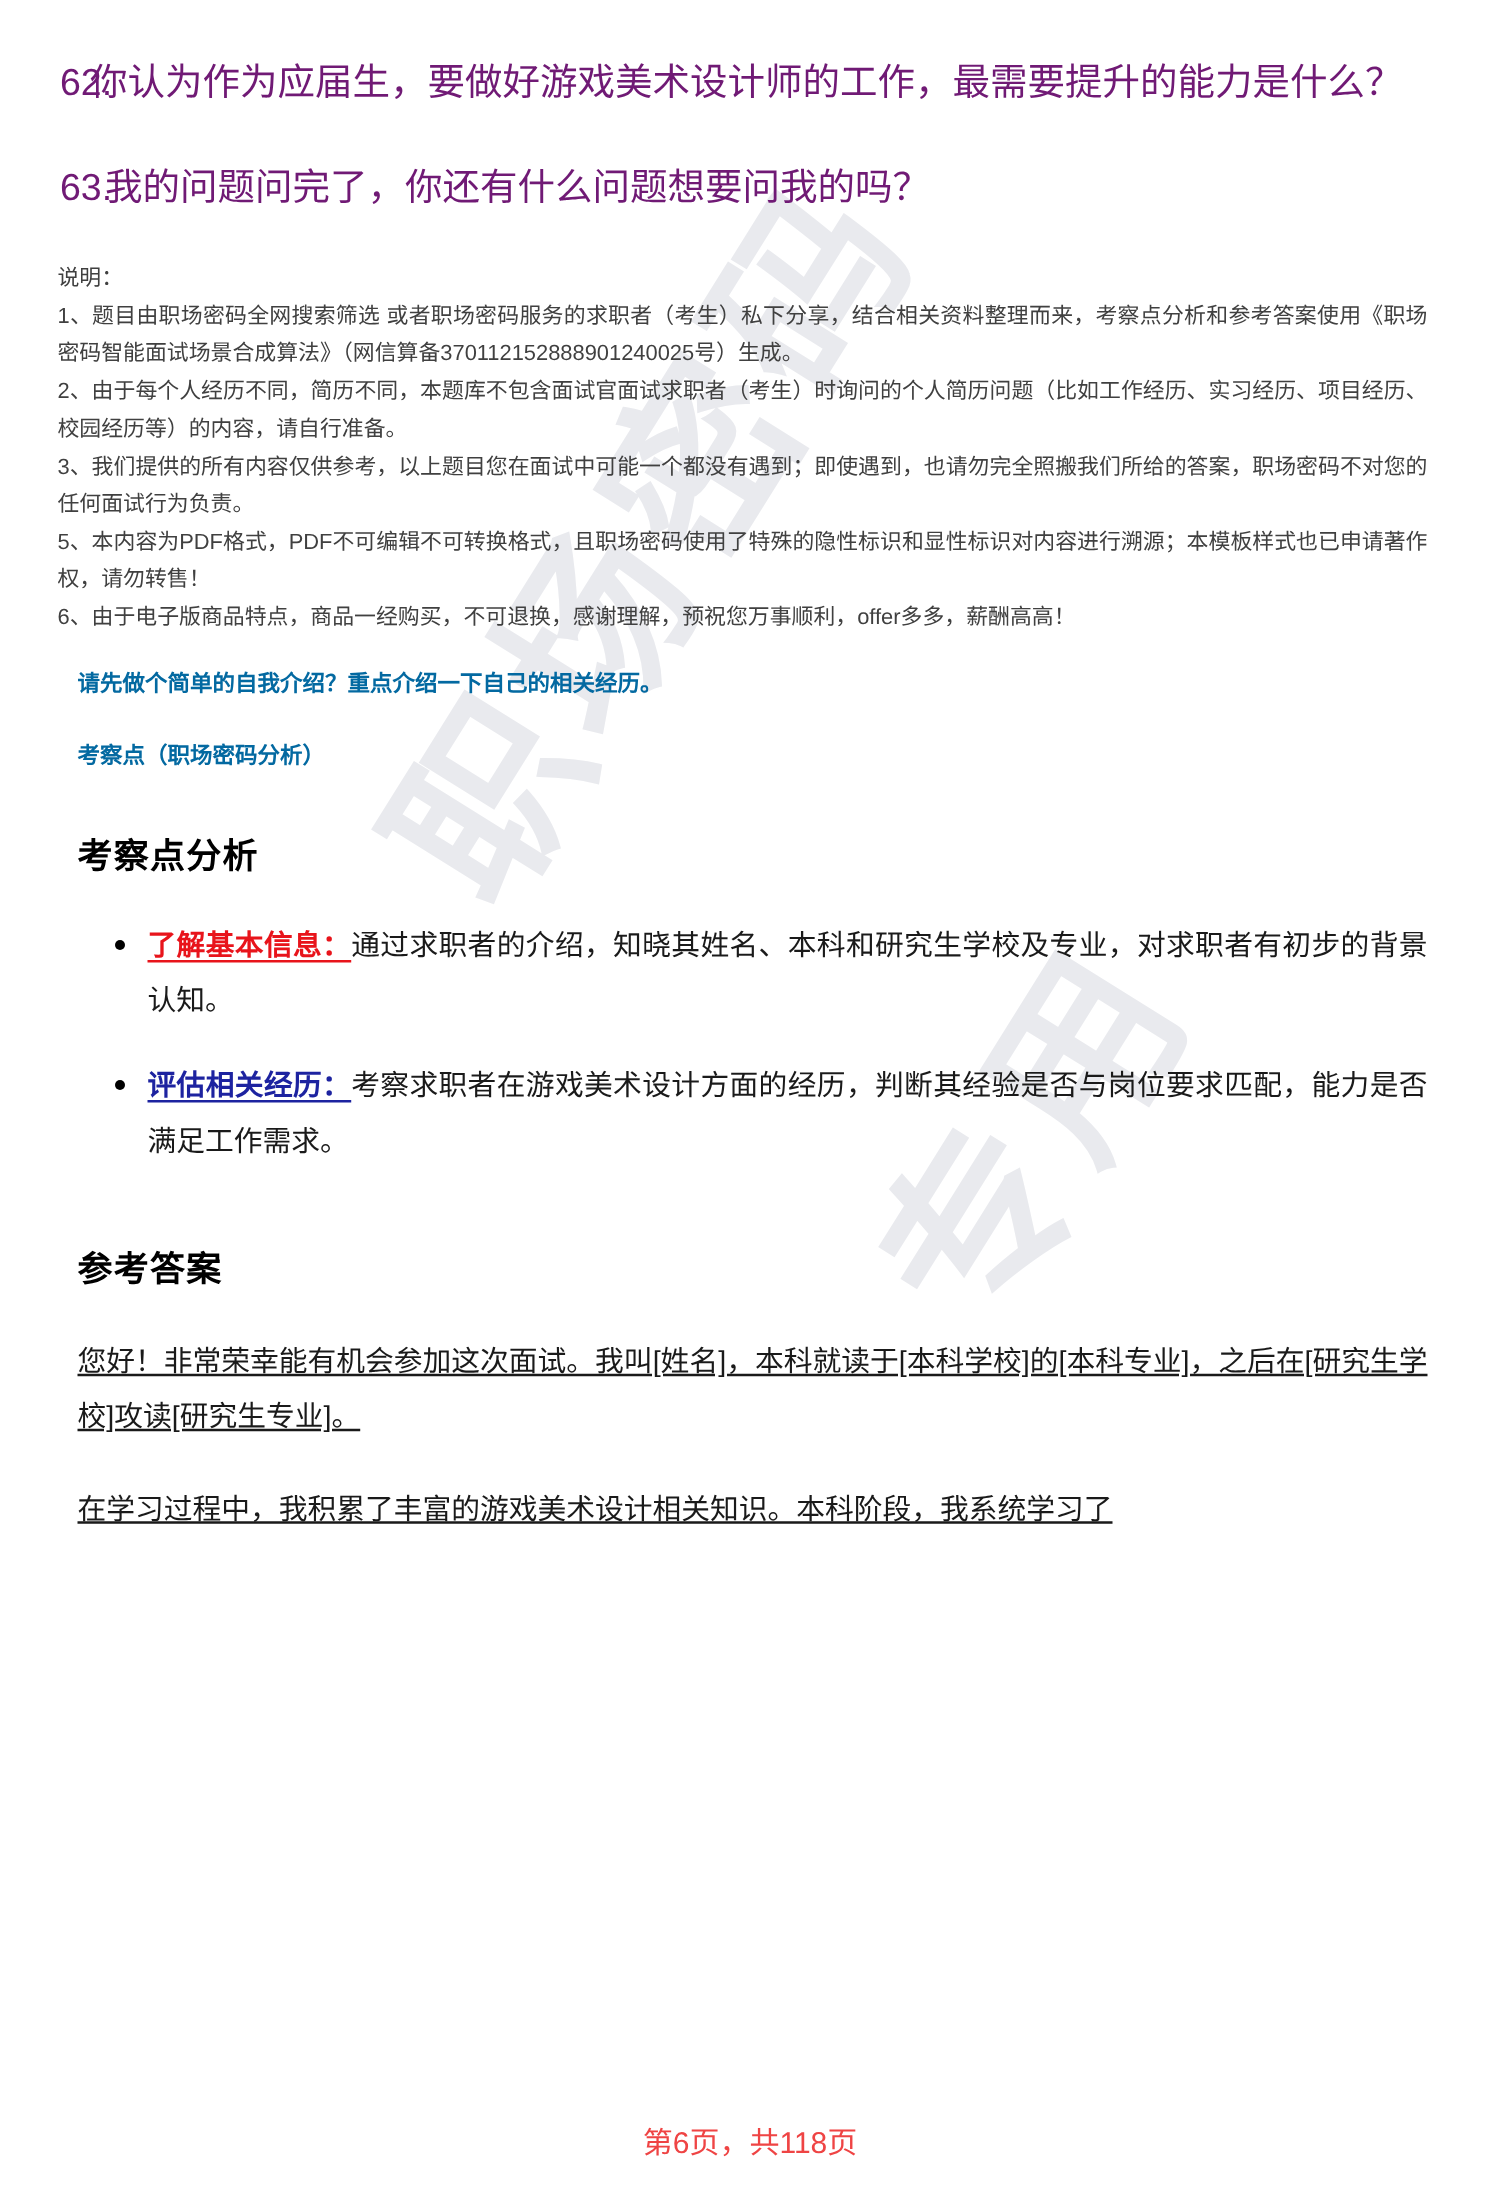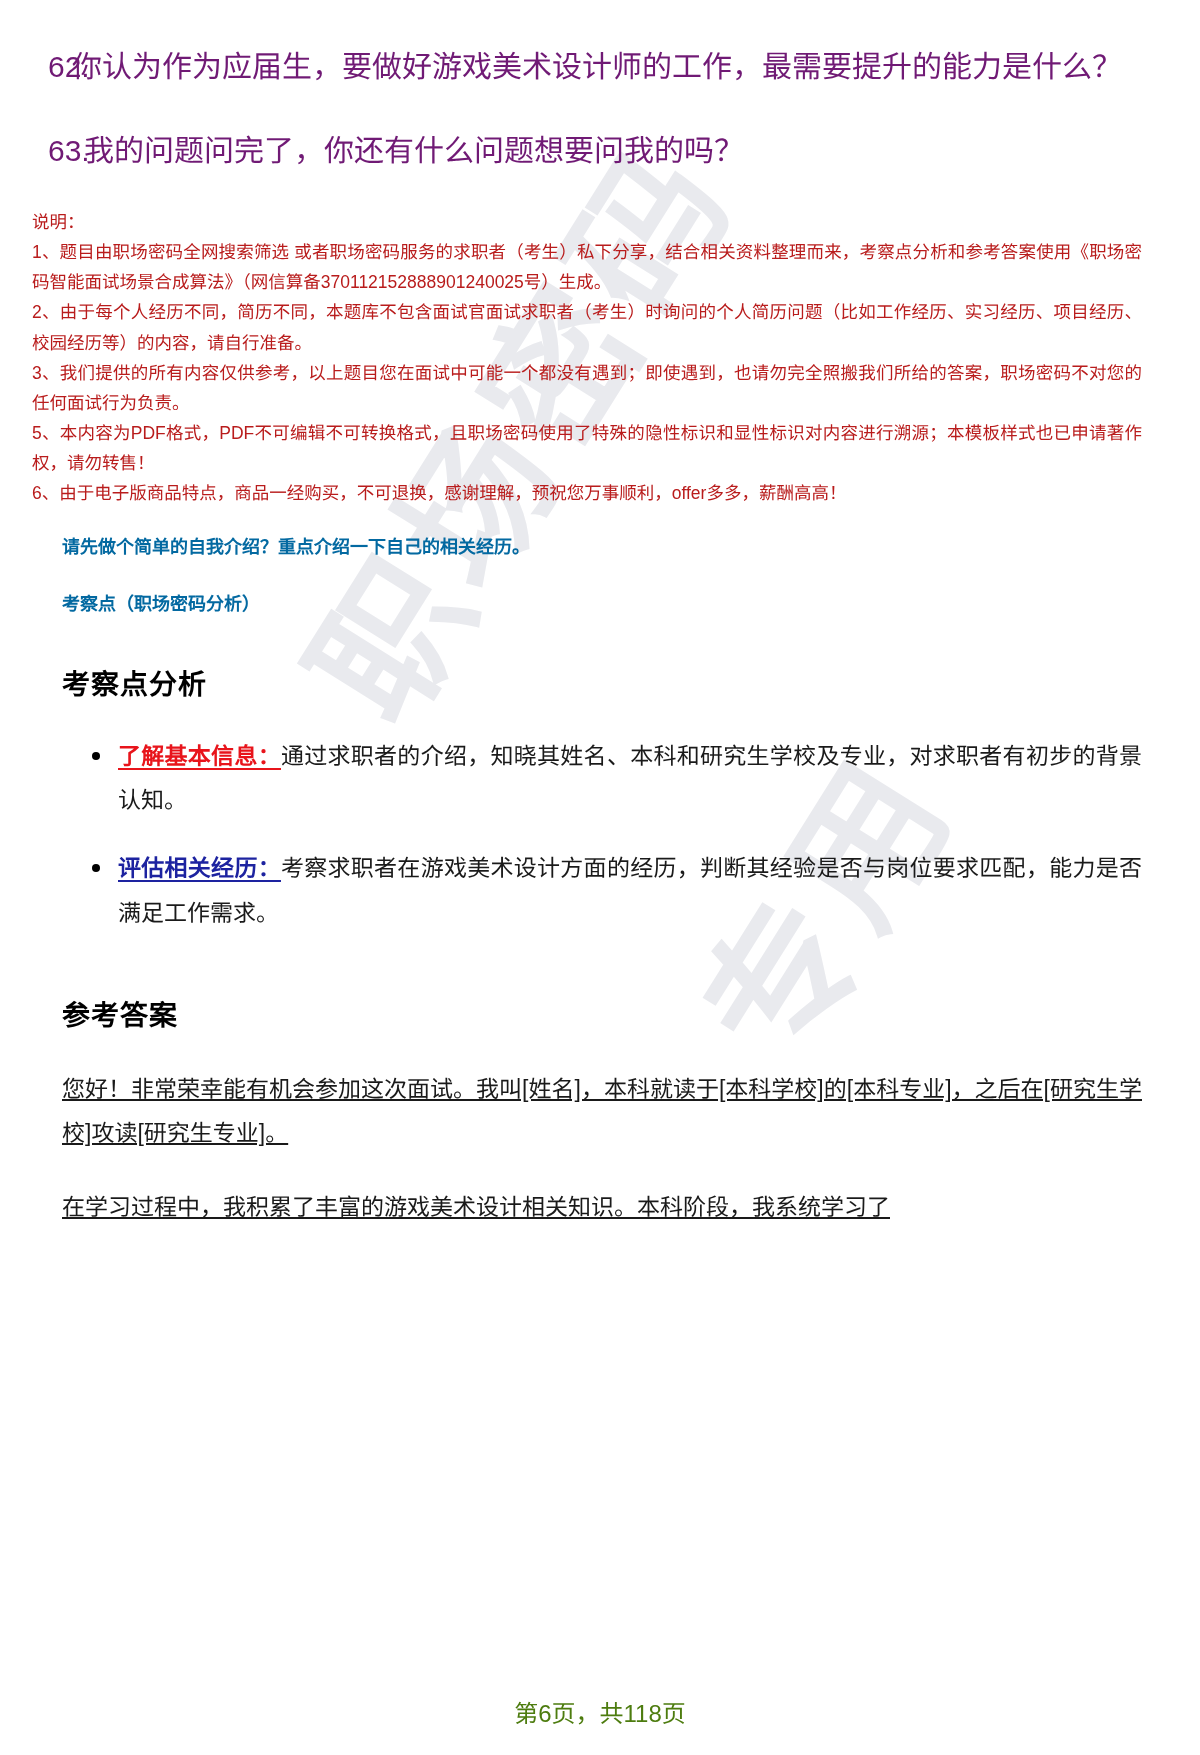--- a/index.html
+++ b/index.html
@@ -88,24 +88,24 @@
     flex: 1 1 auto;
     padding-right: 48px;
     text-align: justify;
   }
   #question-62 { margin-top: 44px; }
   #question-63 { margin-top: 38px; gap: 12px; }
 
   
   .notes {
     margin: 34px 0 0 0;
-    padding: 0 58px 0 32px;
+    padding: 0 58px 0 46px;
     font-size: 17.5px;
     line-height: 1.72;
-    color: #b91c1c;
+    color: #404040;
     text-align: justify;
   }
   .notes p {
     margin: 0;
     text-align: justify;
   }
 
   
   .red-heading {
     margin: 26px 0 0 0;
@@ -181,21 +181,21 @@
   }
 
   
   .footer {
     position: absolute;
     left: 0;
     right: 0;
     bottom: 26px;
     text-align: center;
     font-size: 24px;
-    color: #4d7c0f;
+    color: #ef4444;
     z-index: 3;
   }
 </style>
 </head>
 <body>
 
 <div class="page">
 
   <div class="watermark">
     <div class="wm-text wm-a">职场密码</div>

